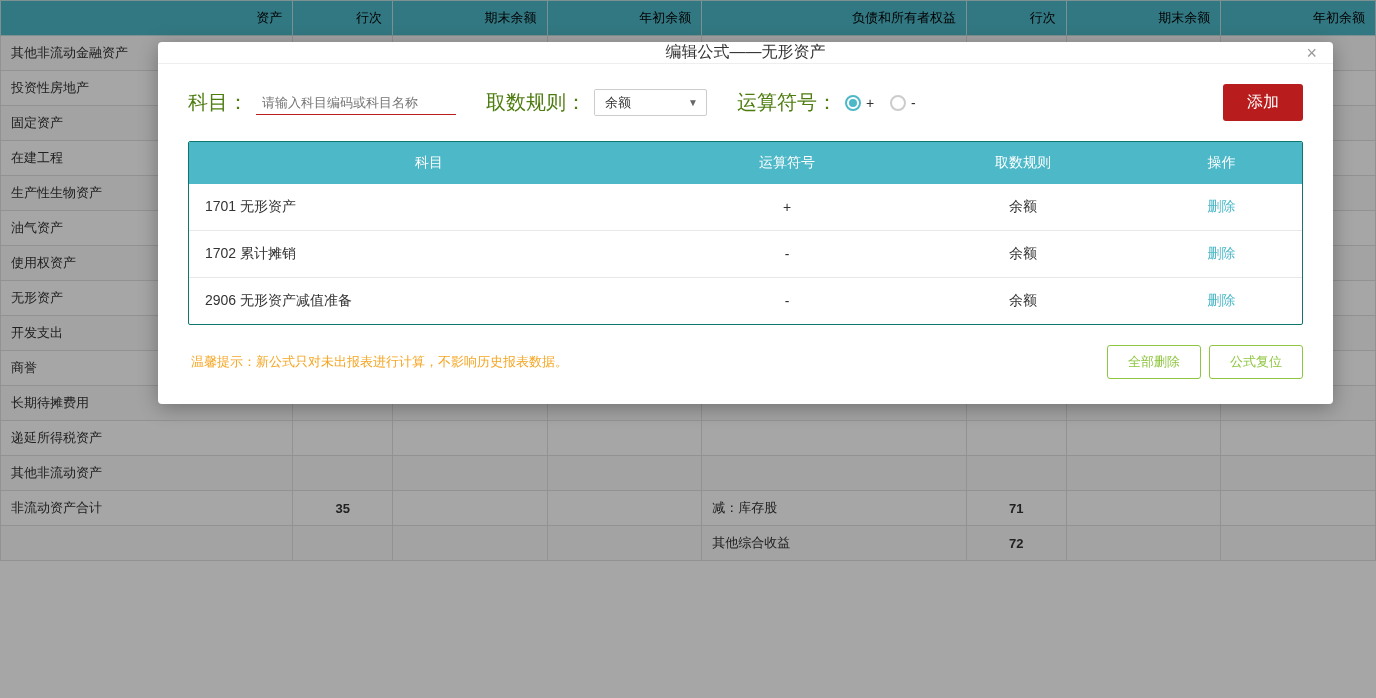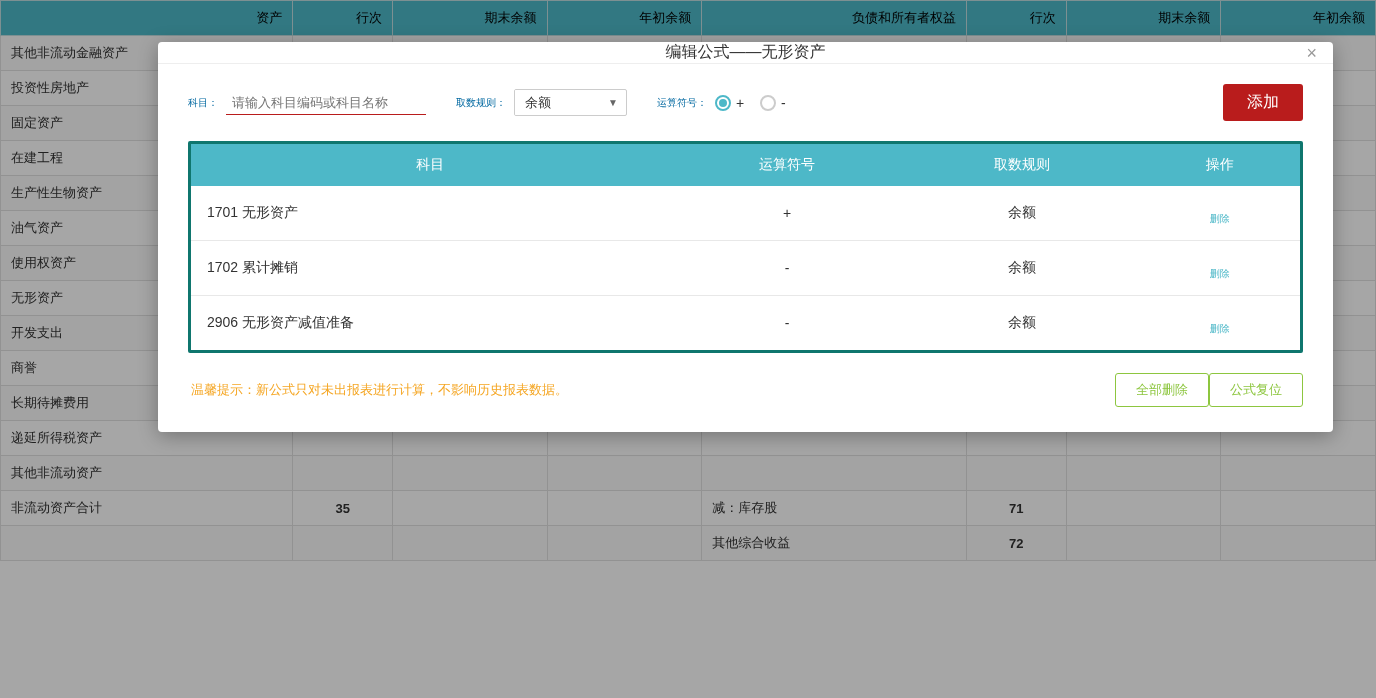--- a/index.html
+++ b/index.html
@@ -116,23 +116,23 @@
       gap: 30px;
     }
 
     .form-field {
       display: flex;
       align-items: center;
       gap: 8px;
     }
 
     .form-label {
-      color: #0369a1;
+      color: #4d7c0f;
       white-space: nowrap;
-      font-size: 10px;
+      font-size: 20px;
     }
 
     .form-input {
       border: none;
       border-bottom: 1px solid #b91c1c;
       outline: none;
       padding: 4px 6px;
       font-size: 13px;
       color: #999;
       width: 200px;
@@ -222,21 +222,21 @@
       padding: 8px 24px;
       font-size: 16px;
       cursor: pointer;
       white-space: nowrap;
       margin-left: auto;
     }
 
     
     .data-table-wrap {
       margin: 0 30px;
-      border: 3px solid #0f766e;
+      border: 1px solid #0f766e;
       border-radius: 2px;
       overflow: hidden;
     }
 
     .data-table {
       width: 100%;
       border-collapse: collapse;
     }
 
     .data-table thead tr {
@@ -268,41 +268,40 @@
 
     .data-table tbody td:first-child {
       text-align: left;
     }
 
     .delete-btn {
       color: #4db8c8;
       cursor: pointer;
       background: none;
       border: none;
-      font-size: 10px;
+      font-size: 14px;
       text-decoration: none;
-      margin-top: 12px;
     }
 
     
     .modal-footer {
       display: flex;
       align-items: center;
       justify-content: space-between;
       padding: 20px 30px 5px 33px;
     }
 
     .footer-tip {
       color: #f5a623;
       font-size: 13px;
     }
 
     .footer-btns {
       display: flex;
-      gap: 0;
+      gap: 8px;
     }
 
     .btn-outline {
       background: #fff;
       border: 1px solid #8dc63f;
       color: #8dc63f;
       border-radius: 3px;
       padding: 7px 20px;
       font-size: 13px;
       cursor: pointer;

